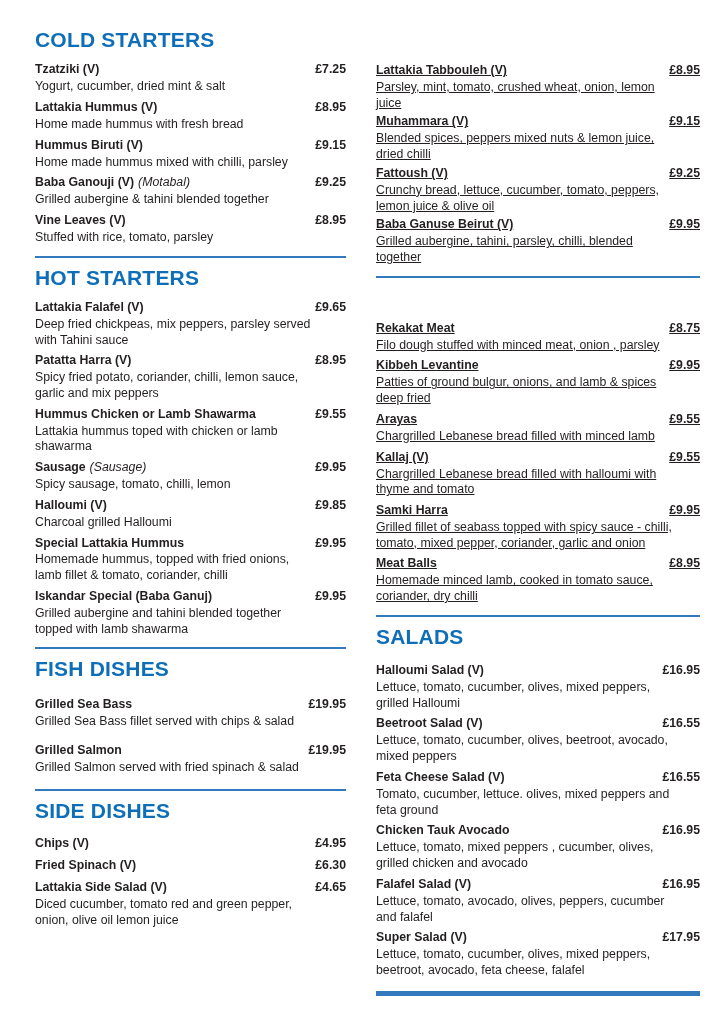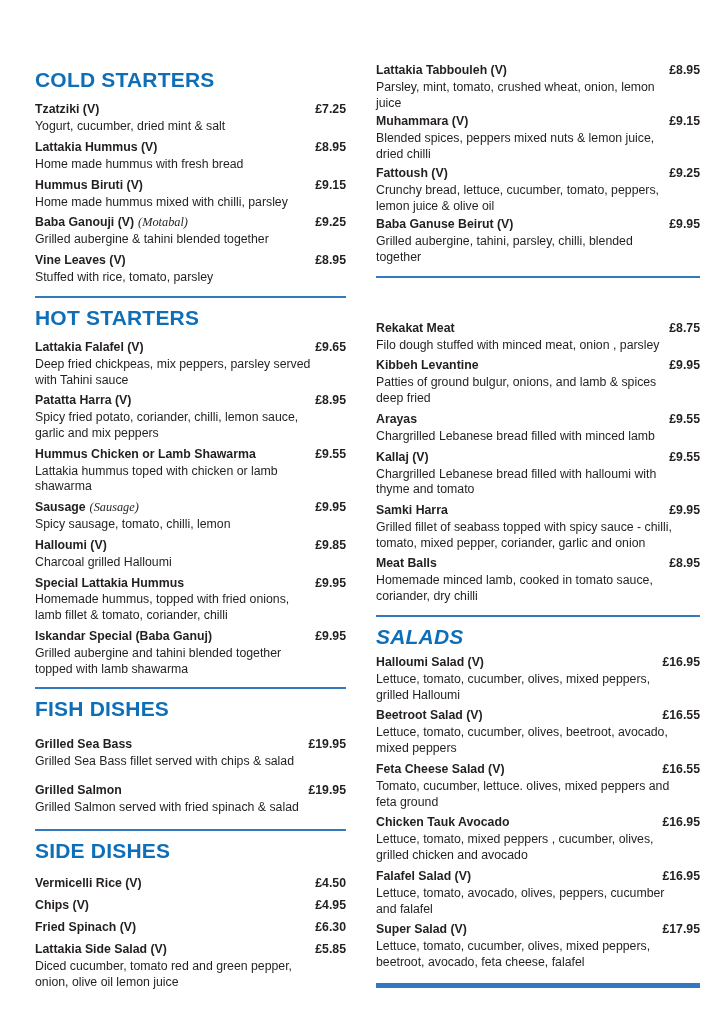--- a/index.html
+++ b/index.html
@@ -12,49 +12,49 @@
   .page{
     width:724px;height:1024px;box-sizing:border-box;
     margin:0 auto;background:var(--bg);
     padding:28px 24px 0 35px;
     display:flex;gap:30px;
     font-family:"Liberation Sans", sans-serif;
     color:var(--text);
     overflow:hidden;
   }
   .col{flex:none;display:block;}
-  .col-left{width:311px;margin-top:40px;}
+  .col-left{width:311px;}
   .col-right{width:324px;}
   .menu-section{margin:0;}
-  .menu-section[data-no-header="true"]{padding-top:34px;}
+  .menu-section[data-no-header="true"]{padding-top:34px;text-decoration:underline;}
   .section-title{
     font-size:21px;line-height:1.15;font-weight:700;
     color:var(--accent);
     margin:0 0 9px 0;letter-spacing:.2px;
   }
   .items{display:block;}
   .item{margin:0 0 4px 0;}
   .row{display:flex;align-items:baseline;font-size:12.3px;line-height:1.38;}
   .name{font-weight:700;white-space:pre-wrap;text-align:center;}
-  .note{font-style:italic;font-weight:400;margin-left:4px;white-space:nowrap;font-family:Liberation Serif, serif;}
+  .note{font-style:italic;font-weight:400;margin-left:4px;white-space:nowrap;}
   .price{font-weight:700;margin-left:auto;padding-left:10px;white-space:nowrap;}
   .desc{
     font-size:12.3px;line-height:1.28;
     padding-right:28px;margin-top:1px;
   }
   hr.divider{
     border:none;border-top:2px solid var(--divider);
     margin:10px 0 8px 0;
   }
   
   [data-name="section-fish-dishes"] .section-title{margin-bottom:14px;}
   [data-name="section-fish-dishes"] .item{margin-bottom:13px;}
   [data-name="section-side-dishes"] .section-title{margin-bottom:12px;}
   [data-name="section-side-dishes"] .item{margin-bottom:5px;}
-  [data-name="section-salads"] .section-title{margin-bottom:5px;font-style:italic;}
+  [data-name="section-salads"] .section-title{margin-bottom:13px;}
   [data-name="section-salads"] hr.divider{border-top-width:5px;margin-top:12px;}
   [data-name="section-cold-starters-continued"] .item{margin-bottom:2px;}
 </style>
 </head>
 <body>
 
 <div class="page" data-name="menu-page">
   <div class="col col-left" id="col-left" data-name="menu-column-left">
       <section class="menu-section" data-name="section-cold-starters">
     <h2 class="section-title" data-name="section-title">COLD STARTERS</h2>
@@ -184,47 +184,39 @@
     <div class="desc" data-name="item-description">Grilled Salmon served with fried spinach &amp; salad</div>
   </div>
         </div>
     <hr class="divider" data-name="section-divider">
   </section>
       <section class="menu-section" data-name="section-side-dishes">
     <h2 class="section-title" data-name="section-title">SIDE DISHES</h2>
     <div class="items" data-name="section-items">
           <div class="item" data-name="menu-item">
     <div class="row" data-name="item-row">
-      <span class="name" data-name="item-name">Vermicelli Rice (V)</span>
-
-      <span class="price" data-name="item-price">£4.50</span>
-    </div>
-
-  </div>
-          <div class="item" data-name="menu-item">
-    <div class="row" data-name="item-row">
       <span class="name" data-name="item-name">Chips (V)</span>
 
       <span class="price" data-name="item-price">£4.95</span>
     </div>
 
   </div>
           <div class="item" data-name="menu-item">
     <div class="row" data-name="item-row">
       <span class="name" data-name="item-name">Fried Spinach (V)</span>
 
       <span class="price" data-name="item-price">£6.30</span>
     </div>
 
   </div>
           <div class="item" data-name="menu-item">
     <div class="row" data-name="item-row">
       <span class="name" data-name="item-name">Lattakia Side Salad (V)</span>
 
-      <span class="price" data-name="item-price">£5.85</span>
+      <span class="price" data-name="item-price">£4.65</span>
     </div>
     <div class="desc" data-name="item-description">Diced cucumber, tomato red and green pepper, onion, olive oil lemon juice</div>
   </div>
         </div>
 
   </section>
     </div>
   <div class="col col-right" id="col-right" data-name="menu-column-right">
       <section class="menu-section" data-name="section-cold-starters-continued" data-no-header="true">
 

